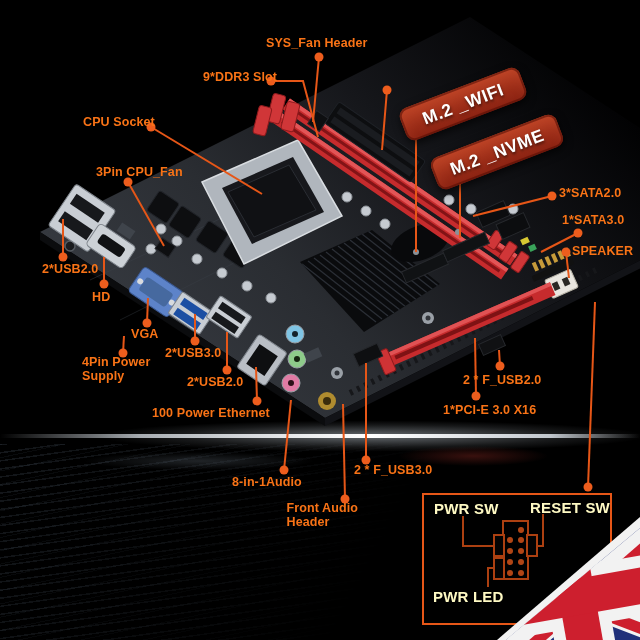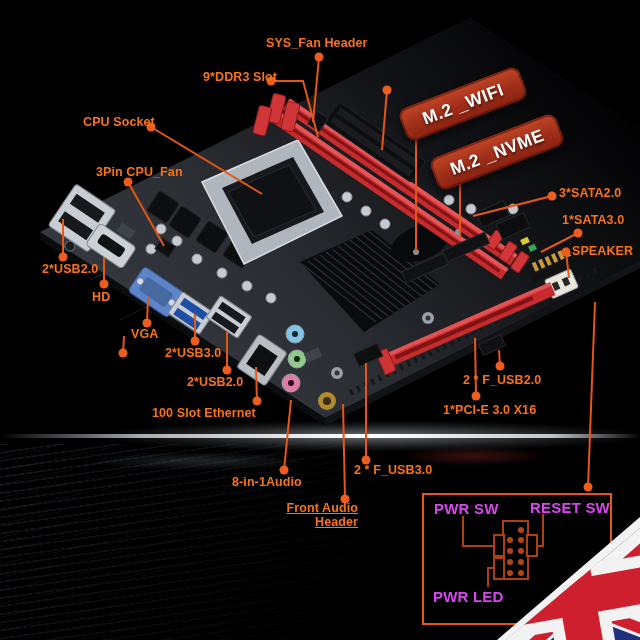--- a/index.html
+++ b/index.html
@@ -2,29 +2,29 @@
 <html><head>
 <meta charset="utf-8">
 <style>
   html,body{margin:0;padding:0;background:#000;}
   #stage{position:relative;width:640px;height:640px;background:#000;overflow:hidden;
          font-family:"Liberation Sans",sans-serif;}
   #stage *{box-sizing:border-box;}
   .abs{position:absolute;}
   .lbl{position:absolute;color:#f97316;font:700 12.5px/1.1 "Liberation Sans",sans-serif;
        white-space:pre-line;letter-spacing:.1px;}
-  .lbl.right{text-align:right;text-decoration:underline;}
+  .lbl.right{}
   .badge{position:absolute;width:128px;height:34px;display:flex;align-items:center;justify-content:center;
          background:linear-gradient(180deg,#b43c20,#8a2212);border-radius:9px;
          box-shadow:inset 0 0 0 2px rgba(80,12,4,.55), inset 0 10px 14px rgba(255,120,80,.15), 0 3px 8px rgba(0,0,0,.7);
          color:#fff;font:700 17.5px "Liberation Sans",sans-serif;letter-spacing:.5px;
          text-shadow:0 2px 3px rgba(0,0,0,.55);}
   .panel-box{position:absolute;left:422px;top:493px;width:190px;height:132px;
              border:2px solid #e65617;background:rgba(0,0,0,.25);}
-  .panel-lbl{position:absolute;white-space:nowrap;color:#d946ef;
+  .panel-lbl{position:absolute;white-space:nowrap;color:#fef9c3;
              font:700 15px "Liberation Sans",sans-serif;letter-spacing:.2px;}
   .streak-glow{position:absolute;left:0;top:416px;width:640px;height:40px;
     background:radial-gradient(55% 50% at 58% 50%, rgba(225,236,246,.45), rgba(225,236,246,.10) 55%, rgba(0,0,0,0) 78%);}
   .streak-core{position:absolute;left:0;top:434px;width:640px;height:4px;
     background:linear-gradient(90deg, rgba(255,255,255,0) 0%, rgba(233,240,247,.7) 22%,
       #ffffff 58%, rgba(233,240,247,.8) 86%, rgba(255,255,255,0) 100%);}
   .stripes{position:absolute;left:0;top:444px;width:460px;height:196px;
     background:
       repeating-linear-gradient(172deg, rgba(125,145,168,.17) 0 1.5px, rgba(0,0,0,0) 1.5px 8px),
       repeating-linear-gradient(168deg, rgba(95,115,135,.10) 0 1px, rgba(0,0,0,0) 1px 13px);
@@ -324,23 +324,25 @@
   <div class="lbl" style="left:266px;top:37px">SYS_Fan Header</div>
   <div class="lbl" style="left:203px;top:71px">9*DDR3 Slot</div>
   <div class="lbl" style="left:83px;top:116px">CPU Socket</div>
   <div class="lbl" style="left:96px;top:166px">3Pin CPU_Fan</div>
   <div class="lbl" style="left:559px;top:187px">3*SATA2.0</div>
   <div class="lbl" style="left:562px;top:214px">1*SATA3.0</div>
   <div class="lbl" style="left:572px;top:245px">SPEAKER</div>
   <div class="lbl" style="left:42px;top:263px">2*USB2.0</div>
   <div class="lbl" style="left:92px;top:291px">HD</div>
   <div class="lbl" style="left:131px;top:328px">VGA</div>
+  <div class="lbl" style="left:82px;top:356px">4Pin Power
+Supply</div>
   <div class="lbl" style="left:165px;top:347px">2*USB3.0</div>
   <div class="lbl" style="left:187px;top:376px">2*USB2.0</div>
-  <div class="lbl" style="left:152px;top:407px">100 Slot Ethernet</div>
+  <div class="lbl" style="left:152px;top:407px">100 Power Ethernet</div>
   <div class="lbl" style="left:232px;top:476px">8-in-1Audio</div>
   <div class="lbl right" style="right:282px;top:502px">Front Audio
 Header</div>
   <div class="lbl" style="left:354px;top:464px">2 * F_USB3.0</div>
   <div class="lbl" style="left:463px;top:374px">2 * F_USB2.0</div>
   <div class="lbl" style="left:443px;top:404px">1*PCI-E 3.0 X16</div>
 
   <div class="badge" style="left:399px;top:87px;transform:rotate(-21deg)">M.2 _WIFI</div>
   <div class="badge" style="left:430px;top:135px;width:134px;transform:rotate(-21deg)">M.2 _NVME</div>
 

